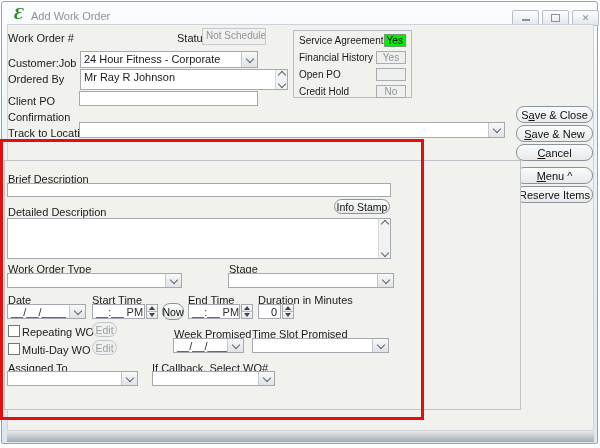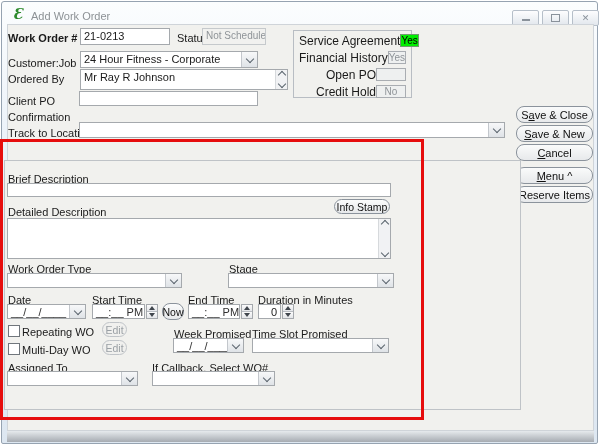--- a/index.html
+++ b/index.html
@@ -45,28 +45,28 @@
           border-bottom:4px solid #40464d;}
   .tri-down{width:0;height:0;border-left:3px solid transparent;border-right:3px solid transparent;
             border-top:4px solid #40464d;}
   .scrollcol{position:absolute;right:0;top:0;bottom:0;width:12px;background:#f1f2f4;
              border-left:1px solid #d6d9dc;display:flex;flex-direction:column;
              justify-content:space-between;align-items:center;padding:2px 0;box-sizing:border-box;}
   .scrollcol .chev{margin:0;}
   .btn{display:flex;align-items:center;justify-content:center;font-size:11px;color:#101010;
        background:linear-gradient(#fafbfb,#e7e9eb);border:1px solid #8b939c;border-radius:8px;
        box-sizing:border-box;white-space:nowrap;}
-  .btn.disab{color:#9aa0a5;background:#f0f0ee;border-color:#c0c4c8;margin-left:10px;}
+  .btn.disab{color:#9aa0a5;background:#f0f0ee;border-color:#c0c4c8;}
   .abs{position:absolute;}
   .checkbox{position:absolute;width:10px;height:10px;background:#fff;border:1px solid #70767c;}
   .gbox{position:absolute;border:1px solid #b8bdc3;box-sizing:border-box;}
   
   #summary-rows{position:absolute;left:293px;top:30px;width:119px;padding:2px 0;}
   .srow{display:flex;align-items:center;height:17px;padding:0 6px;}
-  .slabel{flex:1;font-size:12px;color:#1a1a1a;white-space:nowrap;text-align:right;}
+  .slabel{flex:1;font-size:10px;color:#1a1a1a;white-space:nowrap;}
   .sval{width:30px;height:13px;border:1px solid #a9adb2;background:#eef0f0;color:#8f9498;
         font-size:10px;display:flex;align-items:center;justify-content:center;box-sizing:border-box;}
   .sval.hl{background:#00ee00;color:#000;border-color:#6f9b6f;}
   
   #actions{position:absolute;left:516px;top:106px;width:77px;display:flex;flex-direction:column;}
   #actions .btn{height:17px;margin-top:2px;}
   #actions .btn:first-child{margin-top:0;}
   #actions .btn:nth-child(4){margin-top:6px;}
   
   #tabs{position:absolute;left:5px;top:144px;height:17px;display:flex;align-items:flex-end;z-index:2;}
@@ -99,22 +99,21 @@
           </div>
           <div class="wbtn">
             <span class="wicon close">✕</span>
           </div>
         </div>
     </div>
     <div class="client"></div>
     <div class="bottomstrip"></div>
   </div>
 
-  <div class="lbl" style="left:8px;top:32px;font-weight:bold;">Work Order #</div>
-  <div class="ibox" style="left:80px;top:28px;width:90px;height:17px;">21-0213</div>
+  <div class="lbl" style="left:8px;top:32px;">Work Order #</div>
   <div class="lbl" style="left:177px;top:32px;">Status</div>
   <div class="ibox disab" style="left:202px;top:28px;width:64px;height:17px;font-size:10px;">Not Scheduled</div>
 
   <div class="lbl" style="left:8px;top:57px;">Customer:Job</div>
   <div class="ibox combo" style="left:80px;top:51px;width:178px;height:17px;">
     <span>24 Hour Fitness - Corporate</span>
     <span class="combo-btn">
         <i class="chev"></i>
       </span>
   </div>

